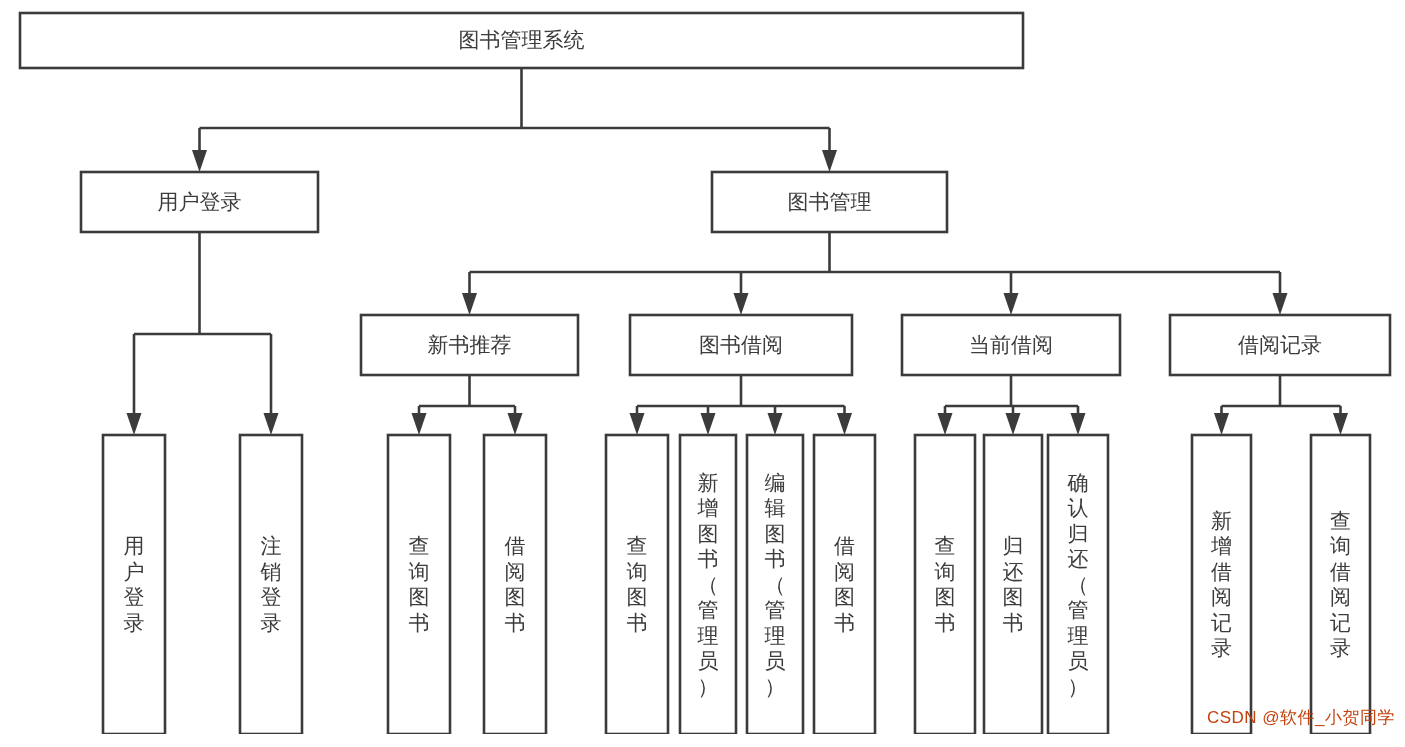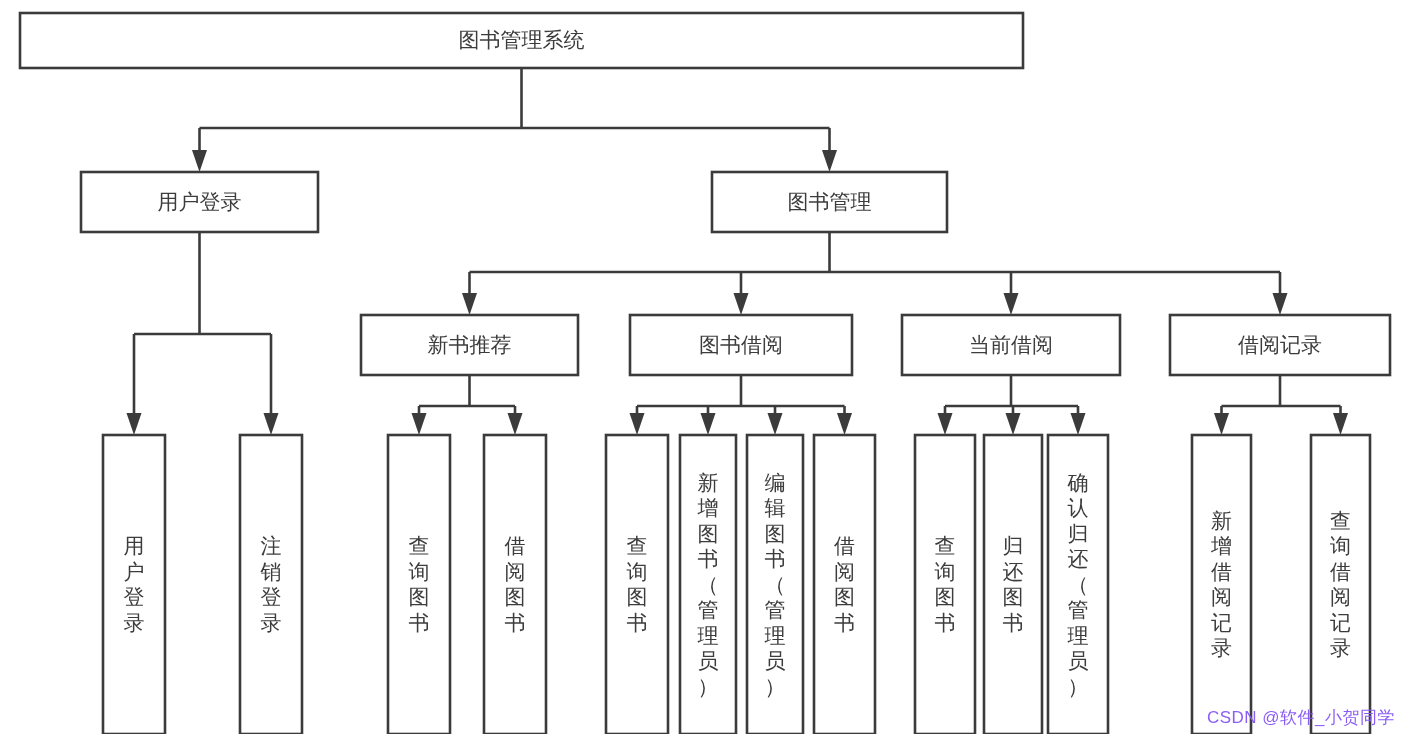--- a/index.html
+++ b/index.html
@@ -58,21 +58,21 @@
     font-family: "Liberation Sans", "DejaVu Sans", sans-serif;
     font-size: 21px;
     text-anchor: middle;
   }
   .watermark-text {
     position: absolute;
     right: 10px;
     bottom: 5px;
     font-family: "Liberation Sans", "DejaVu Sans", sans-serif;
     font-size: 17px;
-    color: #8b5cf6;
+    color: #c2410c;
     white-space: nowrap;
     pointer-events: none;
     letter-spacing: 0.5px;
   }
 </style>
 </head>
 <body>
 
 <div id="diagram-root">
   <svg class="diagram-canvas" id="diagram-canvas" viewBox="0 0 1405 747" xmlns="http://www.w3.org/2000/svg">

